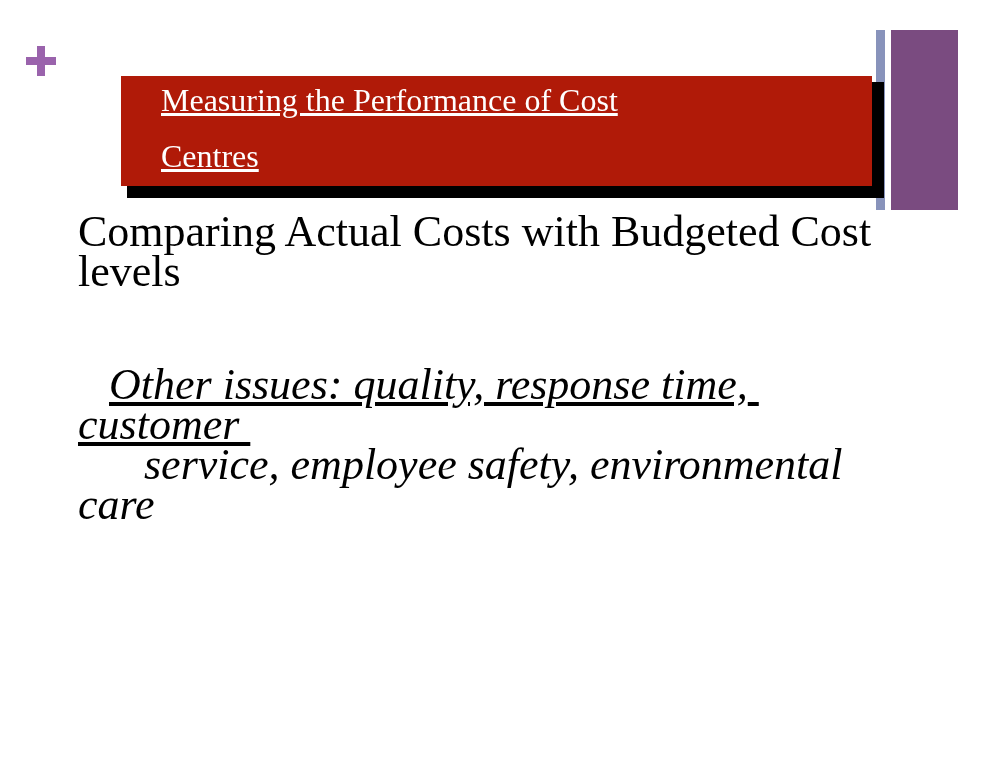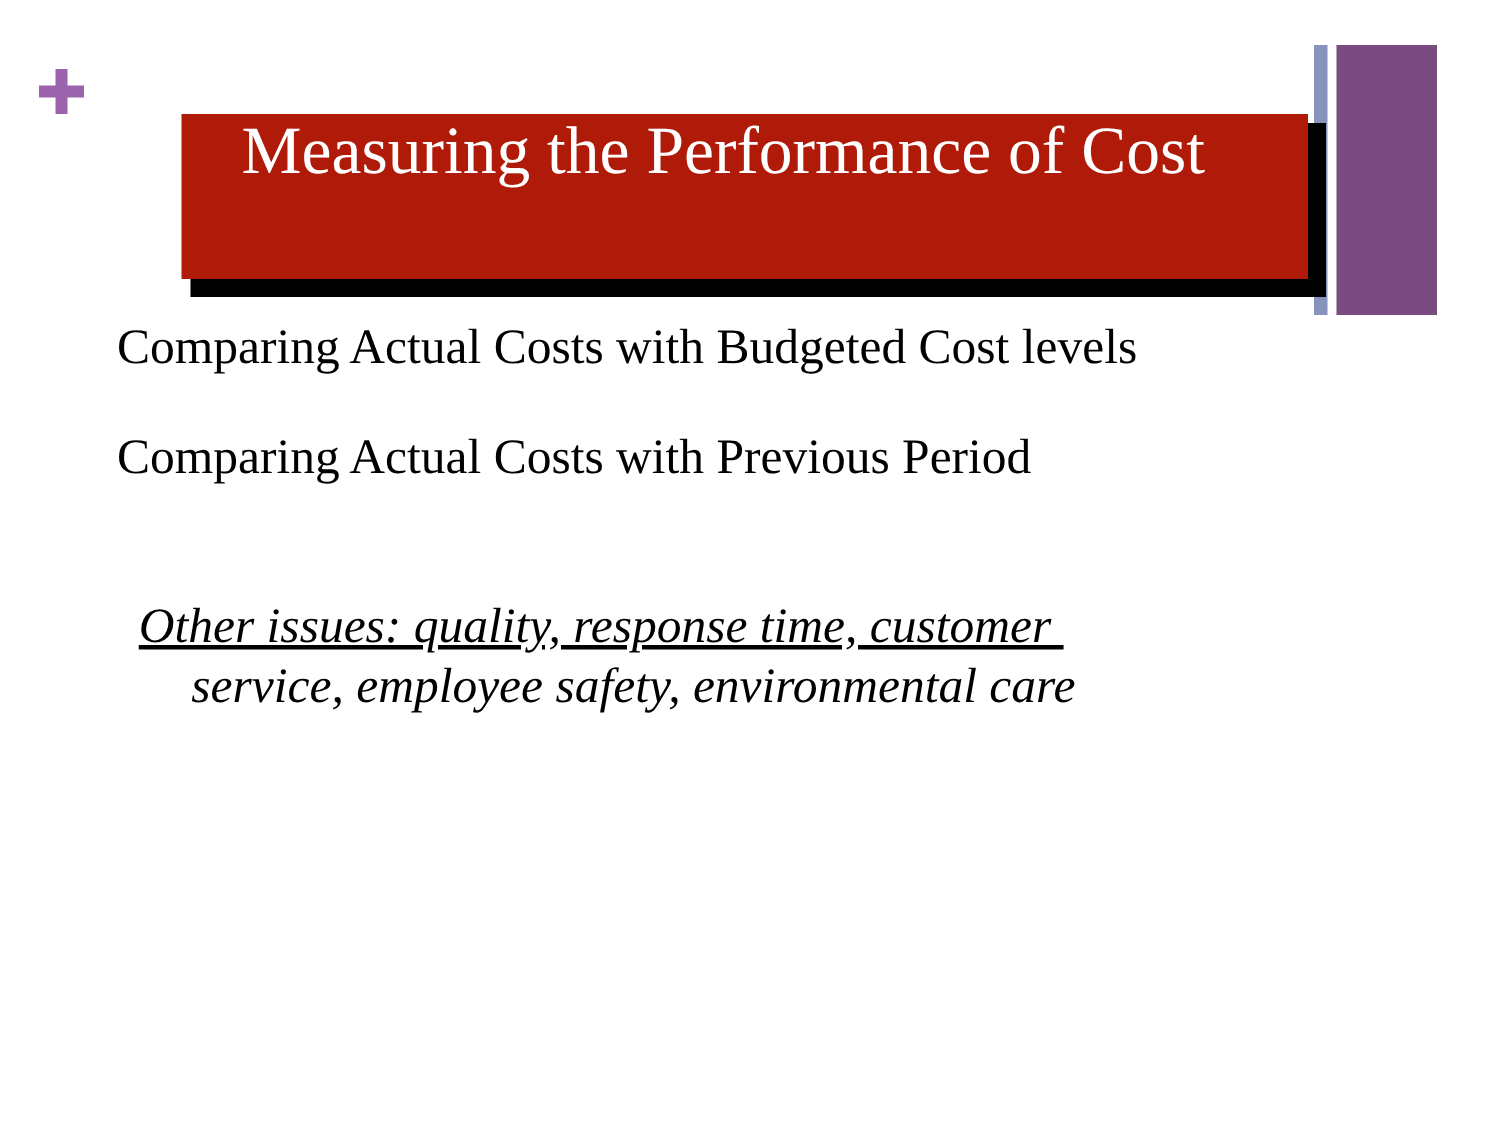--- a/index.html
+++ b/index.html
@@ -86,41 +86,42 @@
     background: #b01a08;
     overflow: hidden;
   }
   #title-text {
     position: absolute;
     left: 40px;
     top: -4px;
     width: 760px;
     color: #ffffff;
     font-family: "Liberation Serif", "DejaVu Serif", serif;
-    font-size: 45px;
+    font-size: 32px;
     line-height: 56px;
     font-weight: normal;
     white-space: nowrap;
     letter-spacing: 0px;
+    text-decoration: underline;
   }
   #title-text .line2 {
     display: block;
   }
 
   
   #body-block {
     position: absolute;
     left: 78px;
     top: 212px;
     width: 860px;
   }
   .body-line {
     color: #000000;
     font-family: "Liberation Serif", "DejaVu Serif", serif;
-    font-size: 33px;
+    font-size: 44px;
     line-height: 40px;
     margin: 0 0 33px 0;
     white-space: pre-wrap;
   }
   .body-line.italic {
     font-style: italic;
   }
   .body-line.wrapped {
     width: 790px;
     text-indent: 0;
@@ -143,26 +144,26 @@
   </div>
 
   <div id="accent-thin-bar" style="background: rgb(136, 147, 187);"></div>
   <div id="accent-block" style="background: rgb(122, 75, 128);"></div>
 
   <div id="title-banner-wrap">
     <div id="title-shadow" style="background: rgb(0, 0, 0);"></div>
     <div id="title-banner" style="background: rgb(176, 26, 8);">
       <div id="title-text" style="color: rgb(255, 255, 255);">
         <span class="line1">Measuring the Performance of Cost</span>
+        <span class="line2">Centres</span>
       </div>
     </div>
   </div>
 
   <div id="body-block">
     <p class="body-line">Comparing Actual Costs with Budgeted Cost levels</p>
-    <p class="body-line">Comparing Actual Costs with Previous Period</p>
     <p class="body-line italic wrapped">
       <span class="first-seg">Other issues: quality, response time, customer </span>
       <span>service, employee safety, environmental care</span>
     </p>
   </div>
 
 </div>
 
 </body></html>

